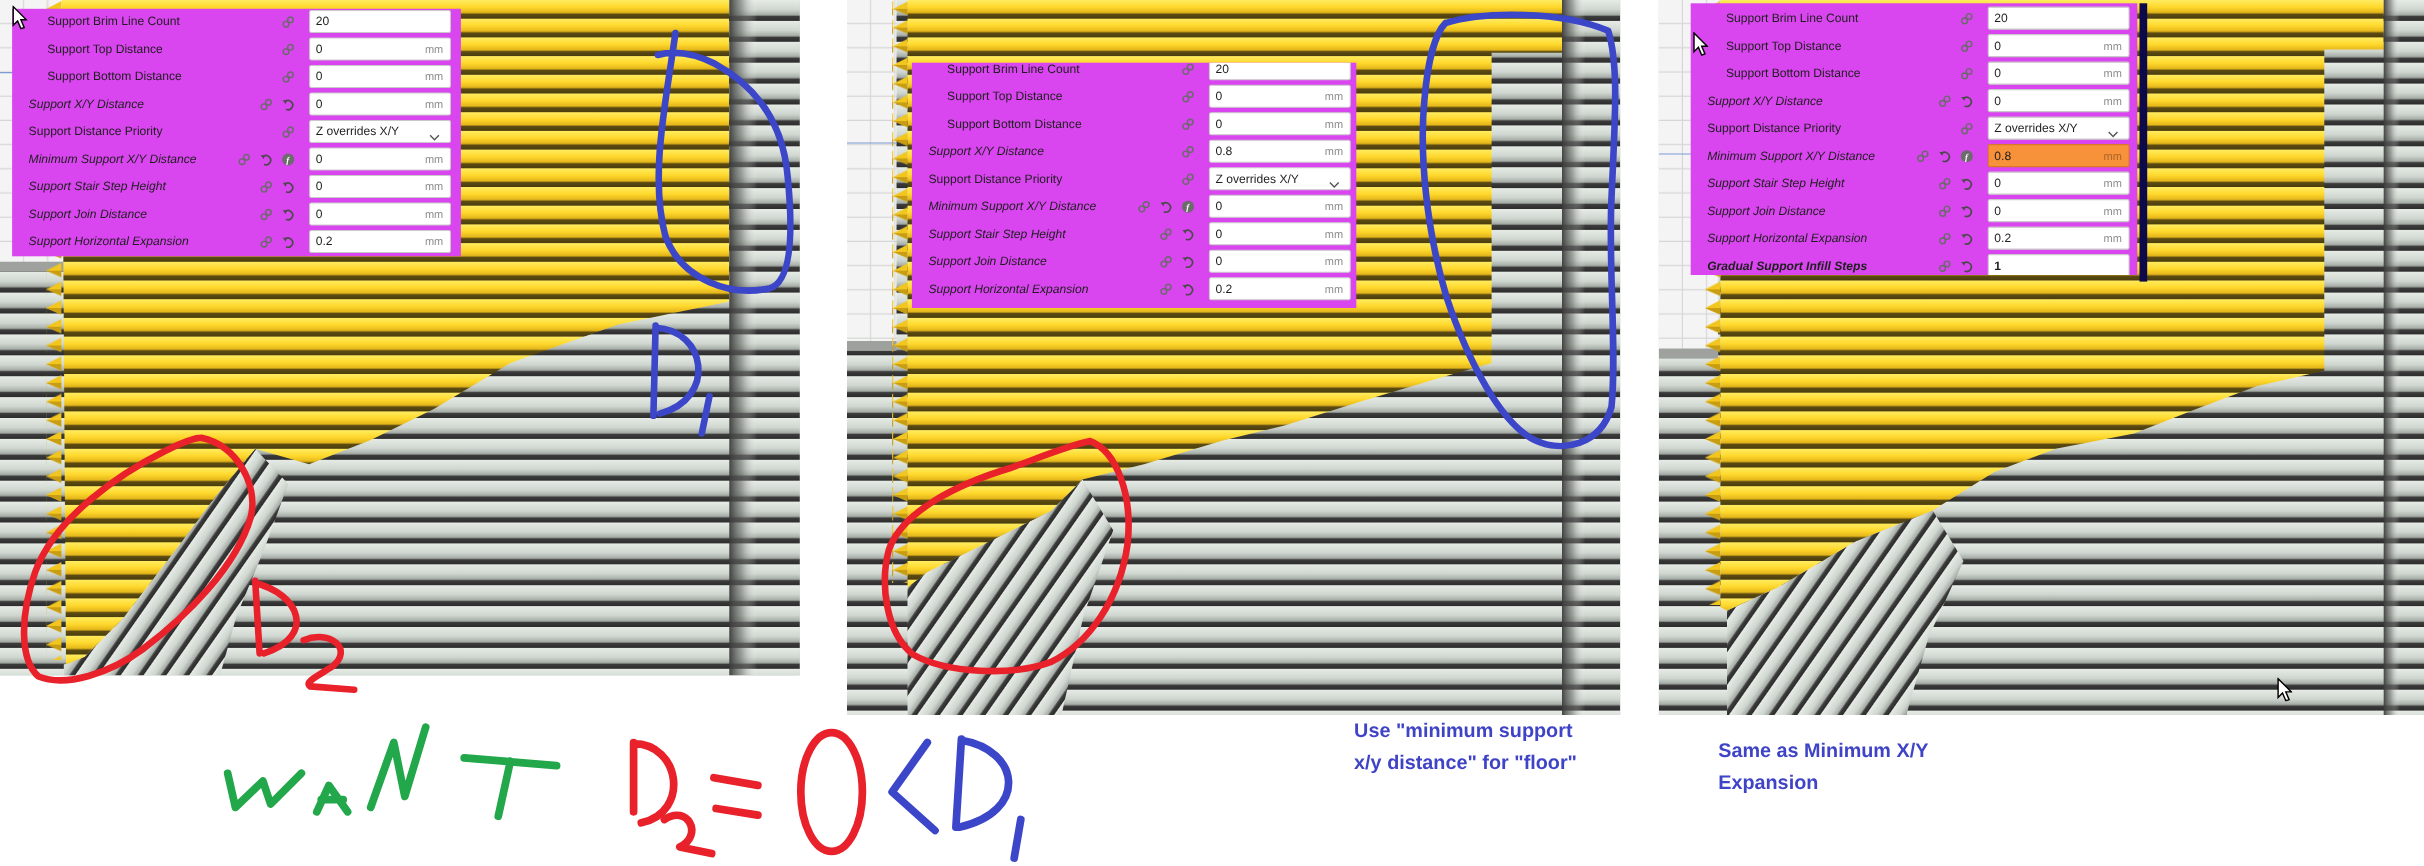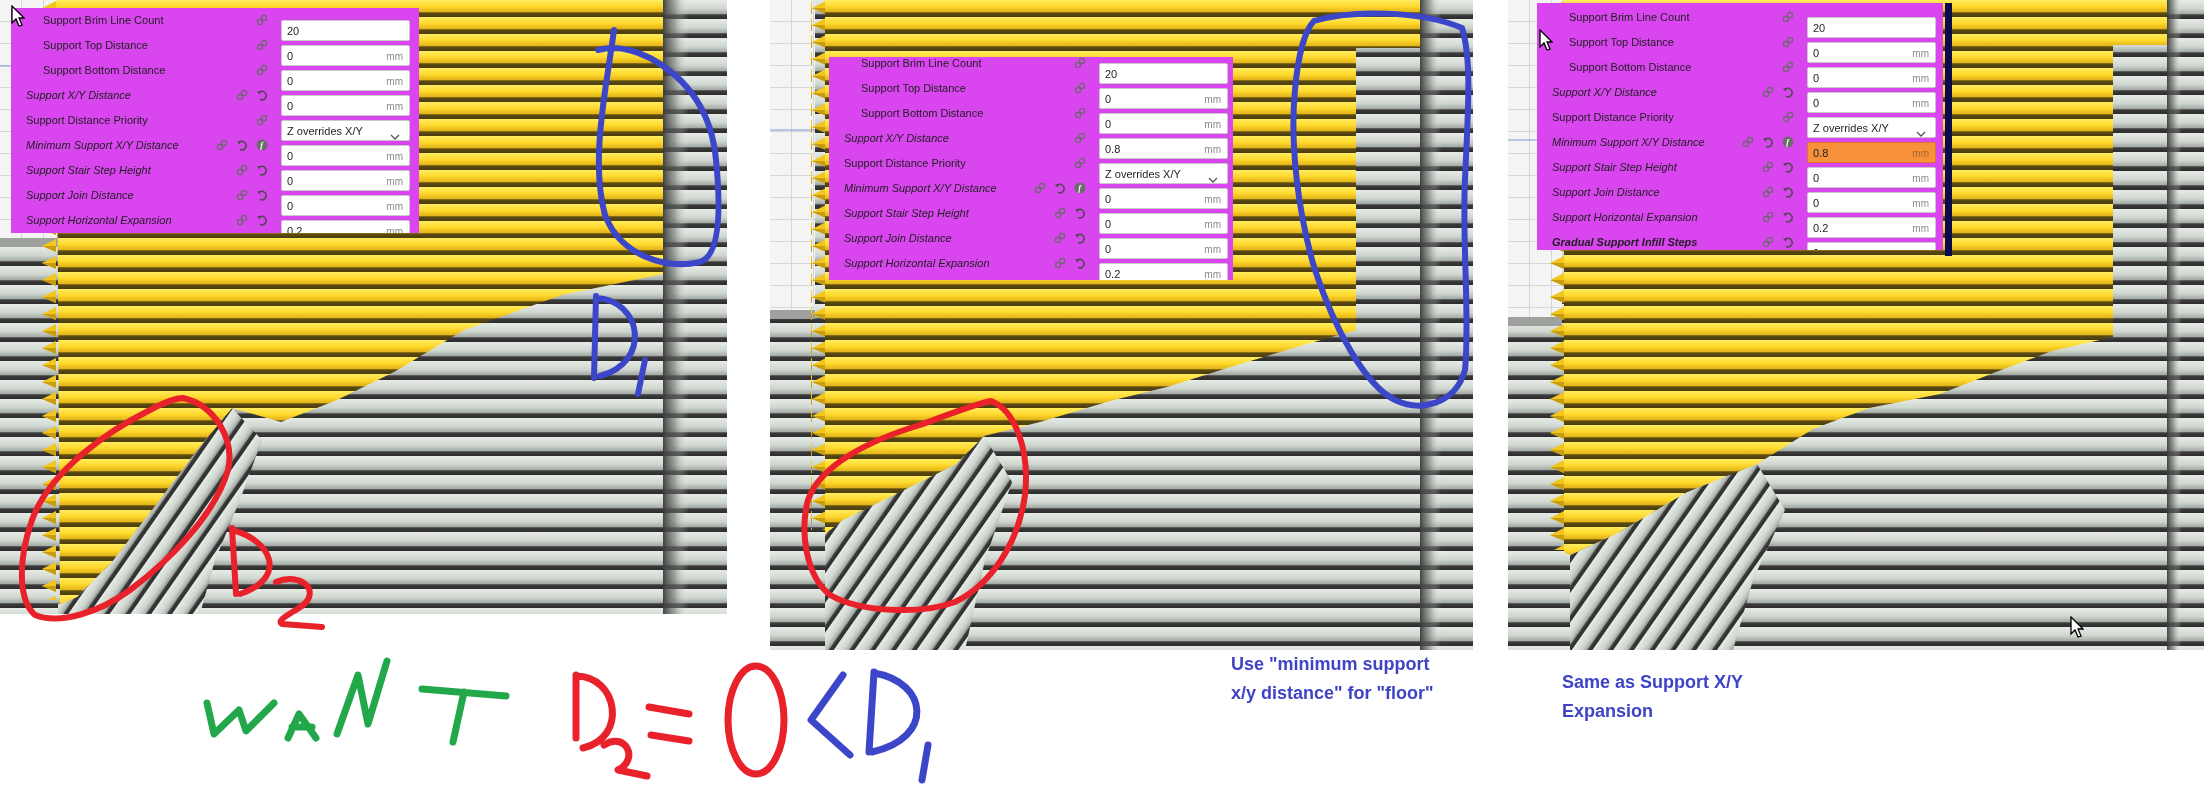--- a/index.html
+++ b/index.html
@@ -10,21 +10,21 @@
   .shot{position:absolute;overflow:hidden;background:#c9cfc9;}
   .viewport{position:absolute;left:0;top:0;display:block;}
   .settings{position:absolute;background:#d946ef;overflow:hidden;}
   .rows{position:absolute;left:0;right:0;}
   .row{position:absolute;left:0;right:0;height:25px;}
   .lbl{position:absolute;left:15px;top:6px;font-size:11px;line-height:13px;color:#1e1e1e;white-space:nowrap;}
   .lbl.indent{left:32px;}
   .lbl.ital{font-style:italic;}
   .ico{position:absolute;top:6px;width:12px;height:12px;display:block;}
   .ico svg{display:block;}
-  .inp{position:absolute;left:270px;top:12px;width:129px;height:21px;border:1px solid #c9c9c9;border-radius:2px;background:#fff;box-sizing:border-box;}
+  .inp{position:absolute;left:270px;top:1px;width:129px;height:21px;border:1px solid #c9c9c9;border-radius:2px;background:#fff;box-sizing:border-box;}
   .val{position:absolute;left:5px;top:4px;font-size:11px;line-height:13px;color:#1e1e1e;white-space:nowrap;}
   .unit{position:absolute;right:6px;top:5px;font-size:10px;line-height:12px;color:#8c8c8c;}
   .inp.hl{background:var(--hl);border-color:#d9782a;}
   .inp.hl .unit{color:#a8652c;}
   .chev{position:absolute;right:9px;top:6px;width:10px;height:8px;}
   .navbar{position:absolute;background:#0c0a4a;}
   .cursor{position:absolute;width:14px;height:22px;}
   .overlay{position:absolute;left:0;top:0;pointer-events:none;}
   .note{position:absolute;font-family:"Liberation Sans",sans-serif;font-weight:bold;font-size:18px;line-height:29px;color:var(--note);white-space:nowrap;}
 </style>
@@ -615,21 +615,21 @@
   <svg class="cursor" style="left:562px;top:616px;" viewBox="0 0 14 22">
       <path d="M1 1 L1 18 L5 14 L8 21 L11 20 L8 13 L13 13 Z" fill="#fff" stroke="#000" stroke-width="1.3"></path>
     </svg>
 </div>
 
 <div class="note" style="left:1231px;top:650px;">
   <div>Use "minimum support</div>
   <div>x/y distance" for "floor"</div>
 </div>
 <div class="note" style="left:1562px;top:668px;">
-  <div>Same as Support X/Y</div>
+  <div>Same as Minimum X/Y</div>
   <div>Expansion</div>
 </div>
 
 <svg class="overlay" width="2204" height="787" viewBox="0 0 2204 787" fill="none" stroke-linecap="round" stroke-linejoin="round">
 
   <g stroke="var(--blue)" stroke-width="6">
     <path d="M614,30 C606,90 590,160 605,215 C620,255 665,270 700,262 C722,255 720,200 716,160 C712,115 690,80 650,58 C630,48 612,46 598,50"></path>
   </g>
   <g stroke="var(--blue)" stroke-width="6" aria-label="D1">
     <path d="M596,296 L594,378 M596,298 C642,300 652,362 600,376"></path>

